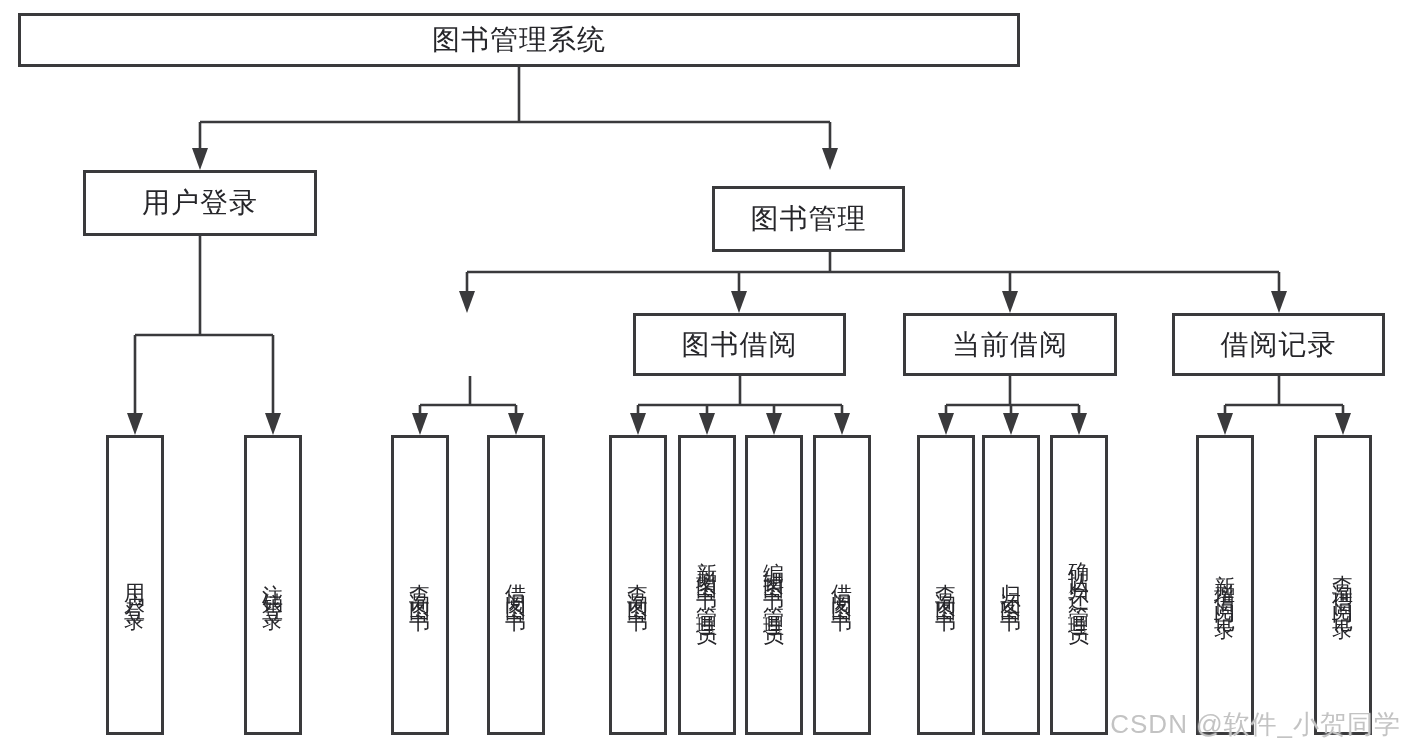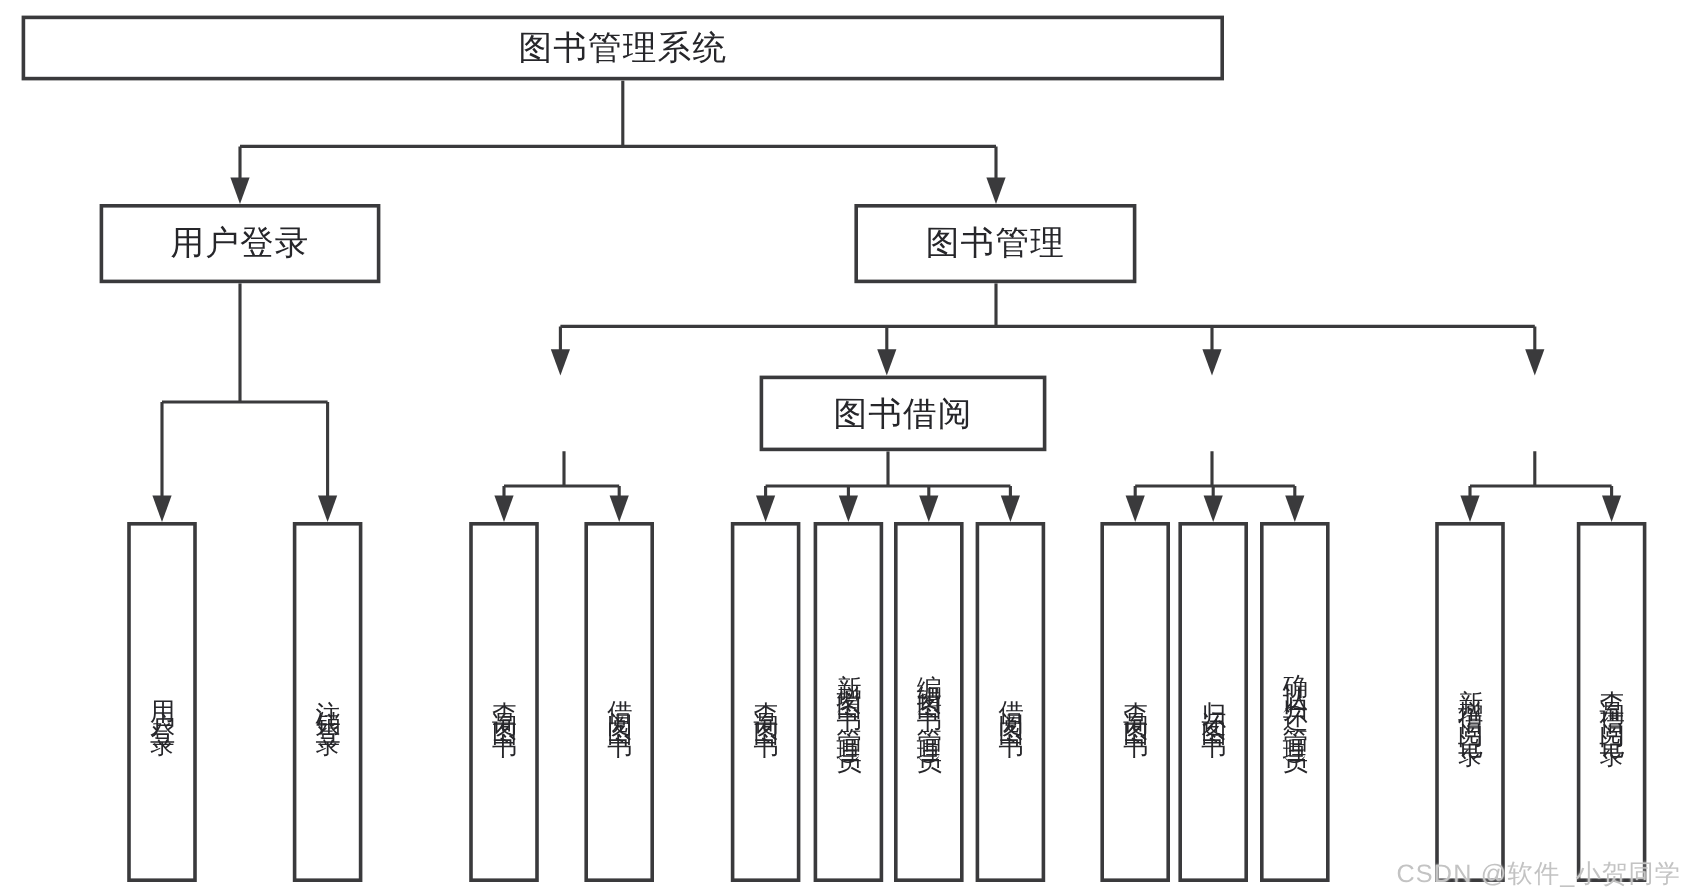--- a/index.html
+++ b/index.html
@@ -54,21 +54,21 @@
     text-orientation: mixed;
     letter-spacing: 9px;
     line-height: 1;
     max-height: 288px;
   }
 
   .watermark {
     position: absolute;
     right: 4px;
     bottom: 5px;
-    font-size: 21px;
+    font-size: 26px;
     color: var(--watermark);
     letter-spacing: 1px;
     text-shadow: 0 0 2px rgba(255,255,255,0.9);
     white-space: nowrap;
   }
 </style>
 </head>
 <body>
 
 <div class="canvas">
@@ -123,26 +123,32 @@
     </g>
   </svg>
 
   <div class="node" style="left:18px; top:13px; width:1002px; height:54px;">
     <span>图书管理系统</span>
   </div>
 
   <div class="node" style="left:83px; top:170px; width:234px; height:66px;">
     <span>用户登录</span>
   </div>
-  <div class="node" style="left:712px; top:170px; width:235px; height:66px;text-align:right;">
+  <div class="node" style="left:712px; top:186px; width:193px; height:66px;text-align:right;">
     <span>图书管理</span>
   </div>
 
-  <div class="node" style="left:633px; top:313px; width:239px; height:63px;">
+  <div class="node" style="left:633px; top:313px; width:213px; height:63px;">
     <span>图书借阅</span>
+  </div>
+  <div class="node" style="left:903px; top:313px; width:214px; height:63px;">
+    <span>当前借阅</span>
+  </div>
+  <div class="node" style="left:1172px; top:313px; width:213px; height:63px;">
+    <span>借阅记录</span>
   </div>
 
   <div class="node leaf" style="left:106px; top:435px; width:58px; height:300px;">
     <span class="vtext">用户登录</span>
   </div>
   <div class="node leaf" style="left:244px; top:435px; width:58px; height:300px;">
     <span class="vtext">注销登录</span>
   </div>
 
   <div class="node leaf" style="left:391px; top:435px; width:58px; height:300px;">

